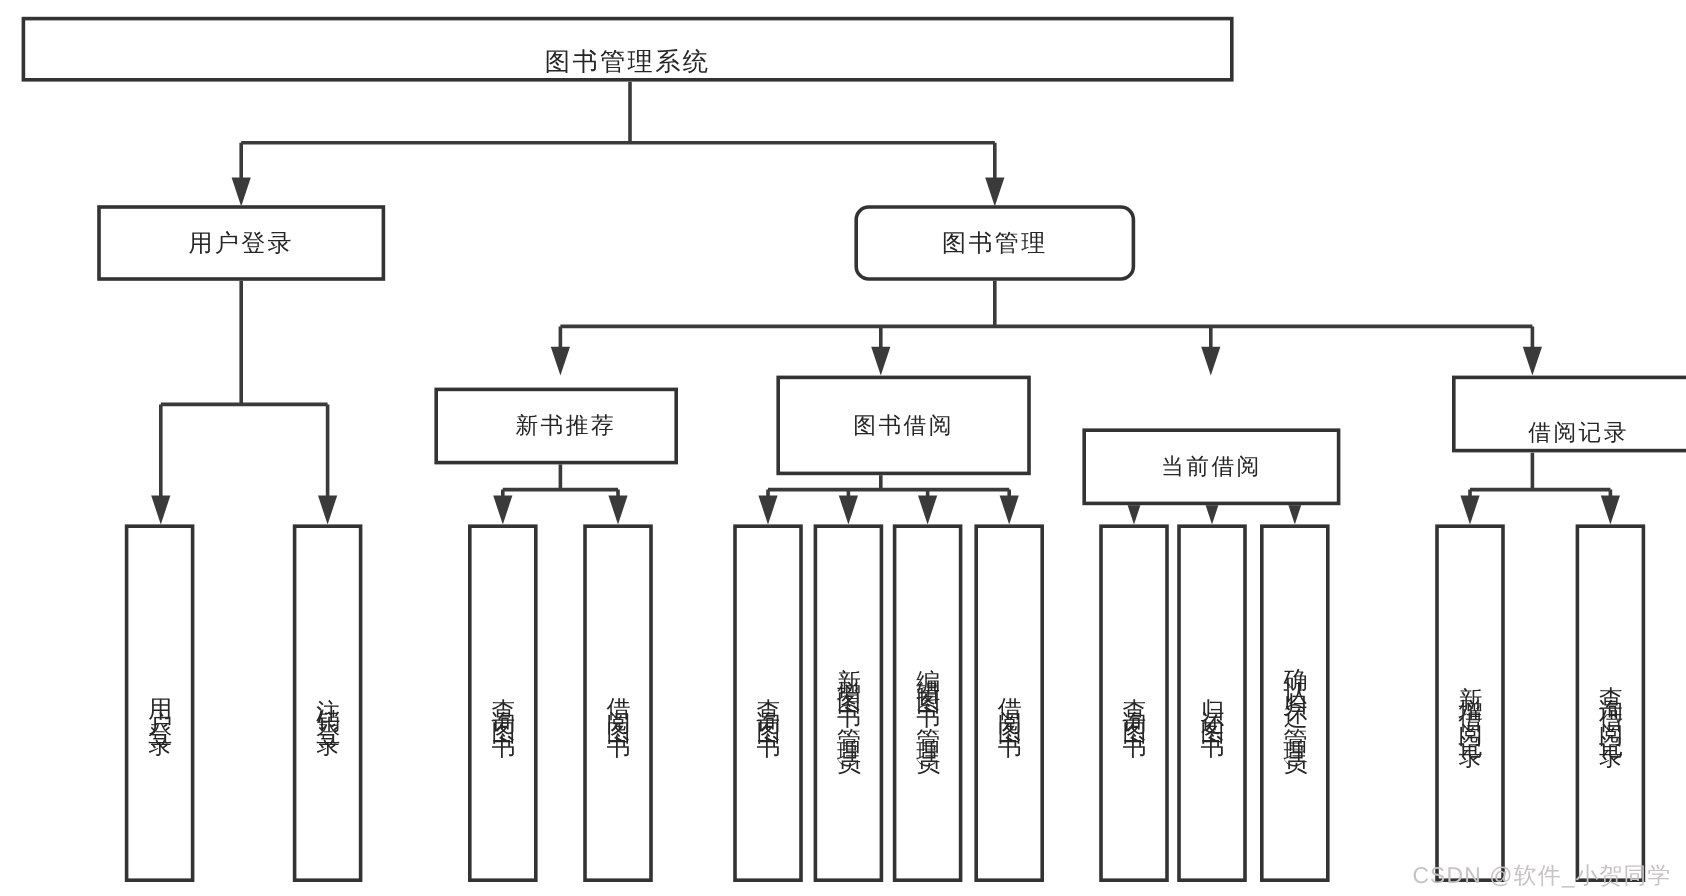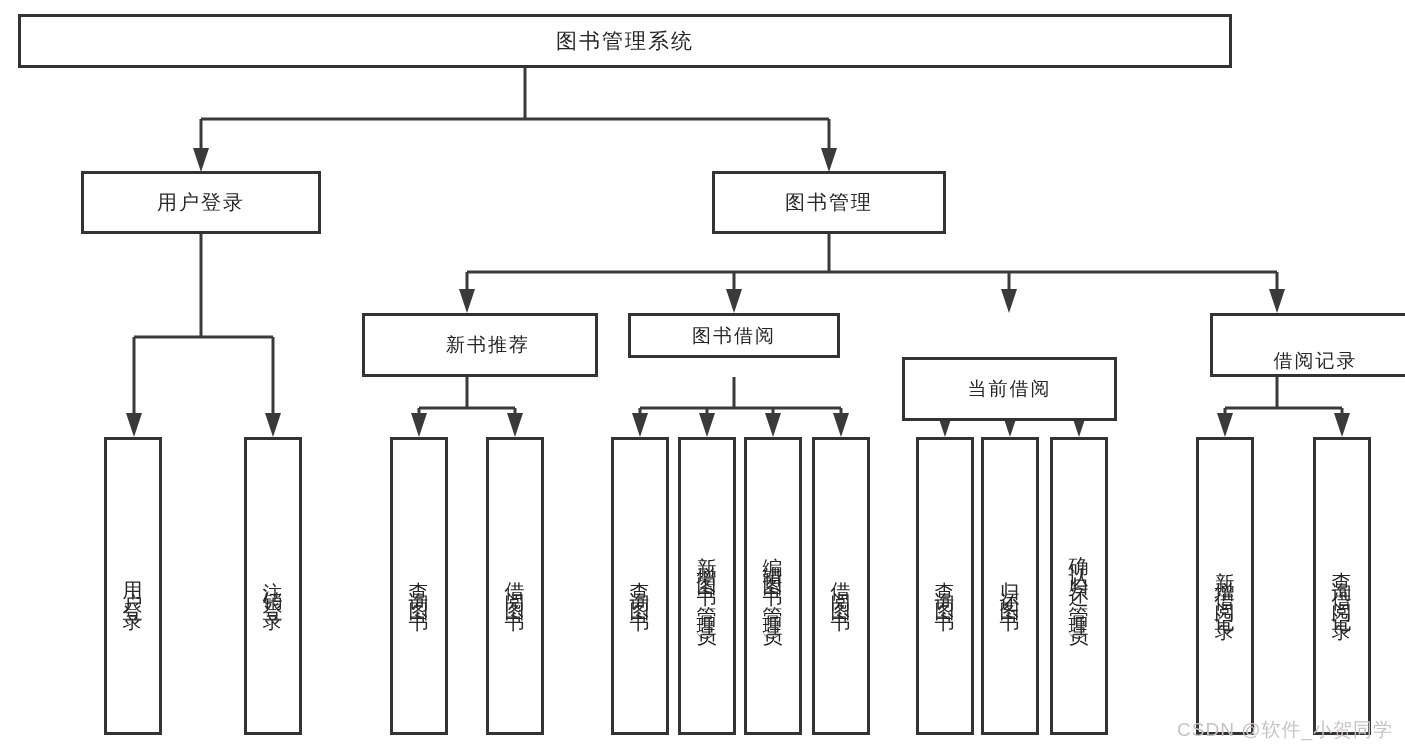--- a/index.html
+++ b/index.html
@@ -90,35 +90,35 @@
       <polygon points="1010,437 1002,413 1018,413"></polygon>
       <polygon points="1079,437 1071,413 1087,413"></polygon>
     </g>
     <g class="conn">
       <path d="M1277,377 V408 M1225,408 H1342 M1225,408 V417 M1342,408 V417"></path>
       <polygon points="1225,437 1217,413 1233,413"></polygon>
       <polygon points="1342,437 1334,413 1350,413"></polygon>
     </g>
   </svg>
 
-  <div class="node lv1" style="left:18px; top:14px; width:1214px; height:54px;">
+  <div class="node lv1" style="left:18px; top:14px; width:1010px; height:54px;align-items:flex-end;">
     <span>图书管理系统</span>
   </div>
 
   <div class="node lv2" style="left:81px; top:171px; width:240px; height:63px;">
     <span>用户登录</span>
   </div>
-  <div class="node lv2" style="left:712px; top:171px; width:234px; height:63px;">
+  <div class="node lv2" style="left:712px; top:171px; width:234px; height:63px;border-radius:12px;">
     <span>图书管理</span>
   </div>
 
-  <div class="node lv3" style="left:362px; top:313px; width:236px; height:64px;padding-left:16px;">
+  <div class="node lv3" style="left:362px; top:323px; width:203px; height:64px;padding-left:16px;">
     <span>新书推荐</span>
   </div>
-  <div class="node lv3" style="left:628px; top:313px; width:212px; height:45px;">
+  <div class="node lv3" style="left:647px; top:313px; width:212px; height:83px;">
     <span>图书借阅</span>
   </div>
   <div class="node lv3" style="left:902px; top:313px; width:215px; height:64px;margin-top:44px;">
     <span>当前借阅</span>
   </div>
   <div class="node lv3" style="left:1210px; top:313px; width:211px; height:64px;align-items:flex-end;">
     <span>借阅记录</span>
   </div>
 
   <div class="node vnode" style="left:104px; top:437px; width:58px; height:298px;">

